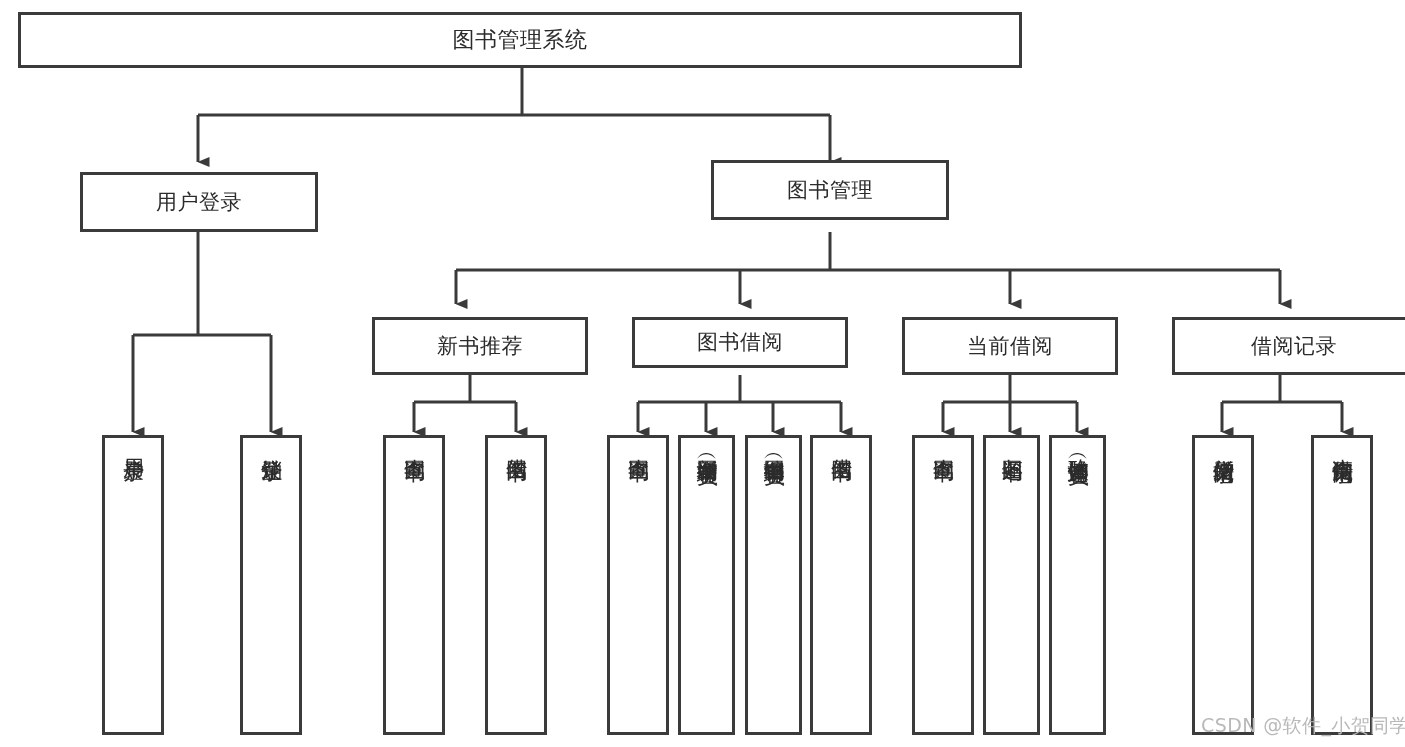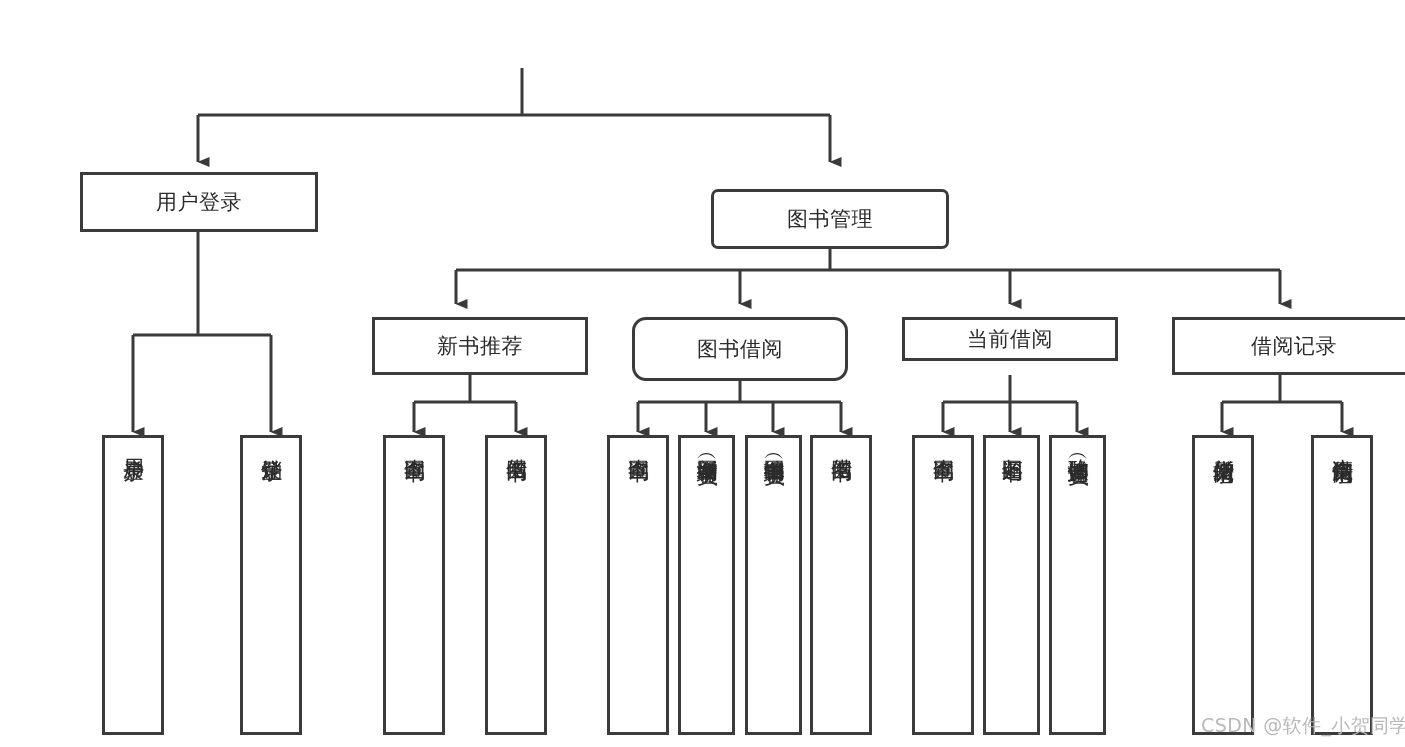--- a/index.html
+++ b/index.html
@@ -112,35 +112,38 @@
       <path d="M1010,402 L1010,432" marker-end="url(#arrow)"></path>
       <path d="M1077,402 L1077,432" marker-end="url(#arrow)"></path>
 
       <path d="M1280,375 L1280,402"></path>
       <path d="M1222,402 L1342,402"></path>
       <path d="M1222,402 L1222,432" marker-end="url(#arrow)"></path>
       <path d="M1342,402 L1342,432" marker-end="url(#arrow)"></path>
     </g>
   </svg>
 
+  <div class="node root" style="left:18px; top:12px; width:1004px; height:56px;">
+    <span class="label">图书管理系统</span>
+  </div>
 
   <div class="node mid" style="left:80px; top:172px; width:238px; height:60px;">
     <span class="label">用户登录</span>
   </div>
-  <div class="node mid" style="left:711px; top:189px; width:238px; height:60px;border-radius:7px;">
+  <div class="node mid" style="left:711px; top:160px; width:238px; height:60px;">
     <span class="label">图书管理</span>
   </div>
 
   <div class="node mid" style="left:362px; top:317px; width:216px; height:58px;margin-left:10px;">
     <span class="label">新书推荐</span>
   </div>
-  <div class="node mid" style="left:632px; top:317px; width:216px; height:64px;border-radius:14px;">
+  <div class="node mid" style="left:632px; top:317px; width:216px; height:51px;">
     <span class="label">图书借阅</span>
   </div>
-  <div class="node mid" style="left:902px; top:317px; width:216px; height:44px;">
+  <div class="node mid" style="left:902px; top:317px; width:216px; height:58px;">
     <span class="label">当前借阅</span>
   </div>
   <div class="node mid" style="left:1172px; top:317px; width:244px; height:58px;">
     <span class="label">借阅记录</span>
   </div>
 
   <div class="node vert" style="left:102px; top:435px; width:62px; height:300px;">
     <span class="label">用户登录</span>
   </div>
   <div class="node vert" style="left:240px; top:435px; width:62px; height:300px;">

